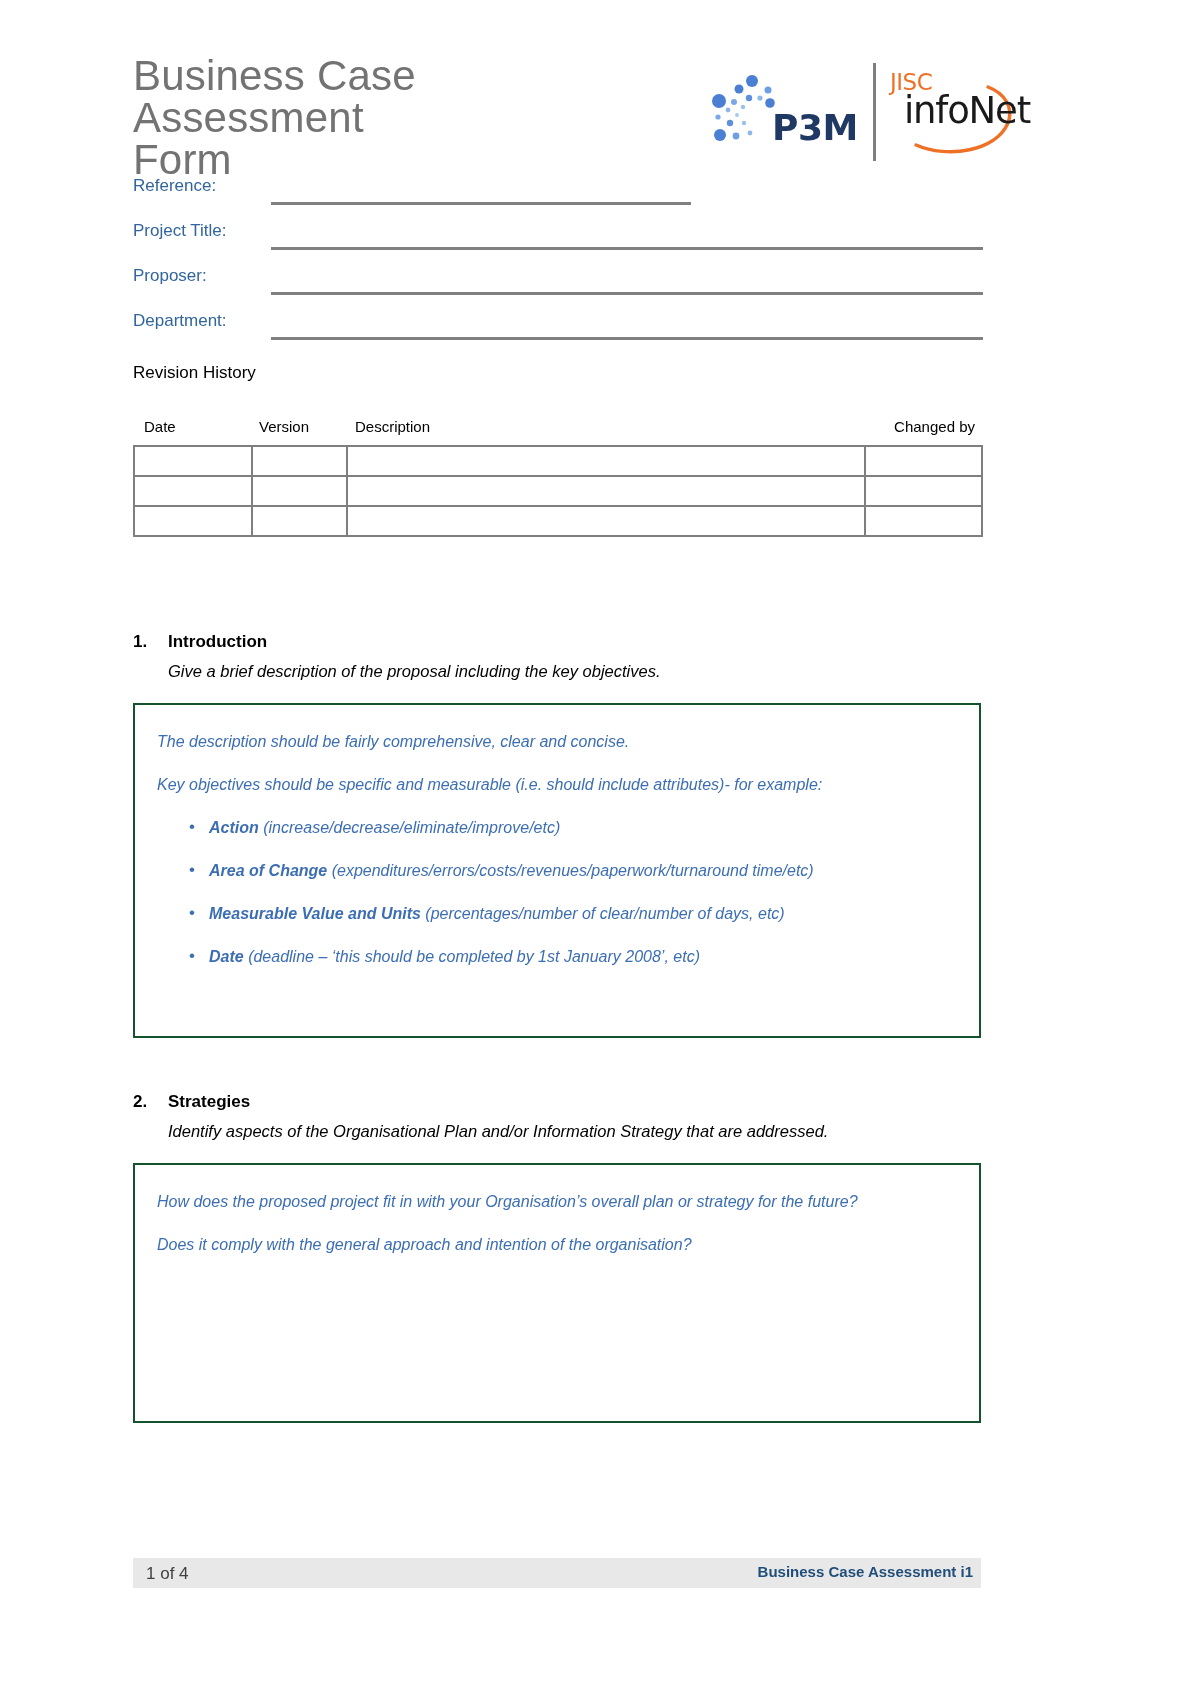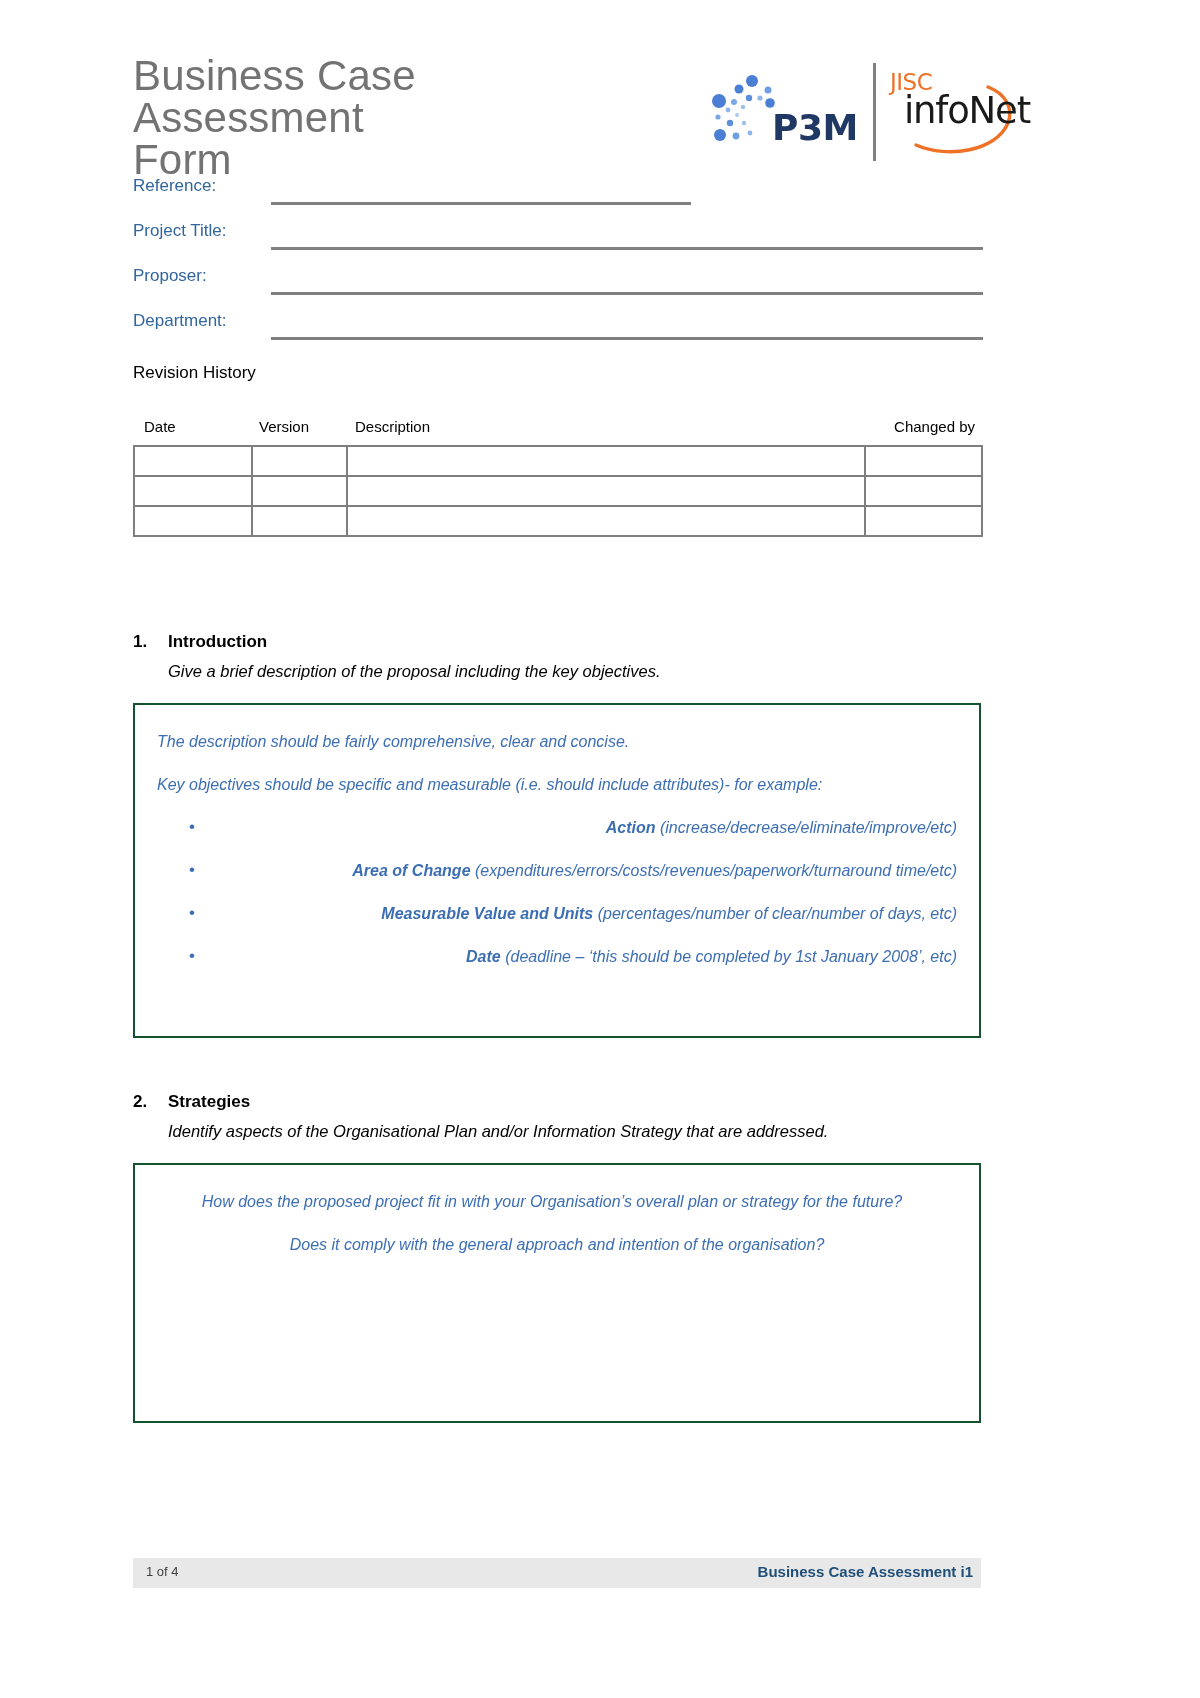--- a/index.html
+++ b/index.html
@@ -227,21 +227,20 @@
     list-style: none;
   }
   .hint-list li {
     position: relative;
     font-size: 16px;
     font-style: italic;
     color: #3c6eb4;
     line-height: 21px;
     padding-left: 52px;
     margin-bottom: 22px;
-    text-align: right;
   }
   .hint-list li::before {
     content: "\2022";
     position: absolute;
     left: 32px;
     top: -1px;
     font-size: 17px;
     font-style: normal;
     color: #3c6eb4;
   }
@@ -262,21 +261,21 @@
     position: absolute;
     left: 0; top: 0;
     width: 100%;
     height: 30px;
     background: #e8e8e8;
   }
   .footer-page {
     position: absolute;
     left: 13px;
     top: 6px;
-    font-size: 13px;
+    font-size: 17px;
     color: #3f3f3f;
   }
   .footer-doc {
     position: absolute;
     right: 8px;
     top: 5px;
     font-size: 15px;
     font-weight: 700;
     color: #1f4e79;
   }
@@ -419,21 +418,21 @@
     </div>
   </div>
 
   <div class="section" style="top:1092px;">
     <div class="sec-head">
       <span class="sec-num">2.</span>
       <span class="sec-name">Strategies</span>
     </div>
     <div class="sec-instr">Identify aspects of the Organisational Plan and/or Information Strategy that are addressed.</div>
 
-    <div class="answer-box" style="height:260px;text-align:center;">
+    <div class="answer-box" style="height:260px;">
       <p class="hint" style="width:790px;">How does the proposed project fit in with your Organisation’s overall plan or strategy for the future?</p>
       <p class="hint">Does it comply with the general approach and intention of the organisation?</p>
     </div>
   </div>
 
   <div class="footer">
     <div class="footer-bg"></div>
     <div class="footer-page">1 of 4</div>
     <div class="footer-doc">Business Case Assessment i1</div>
   </div>

